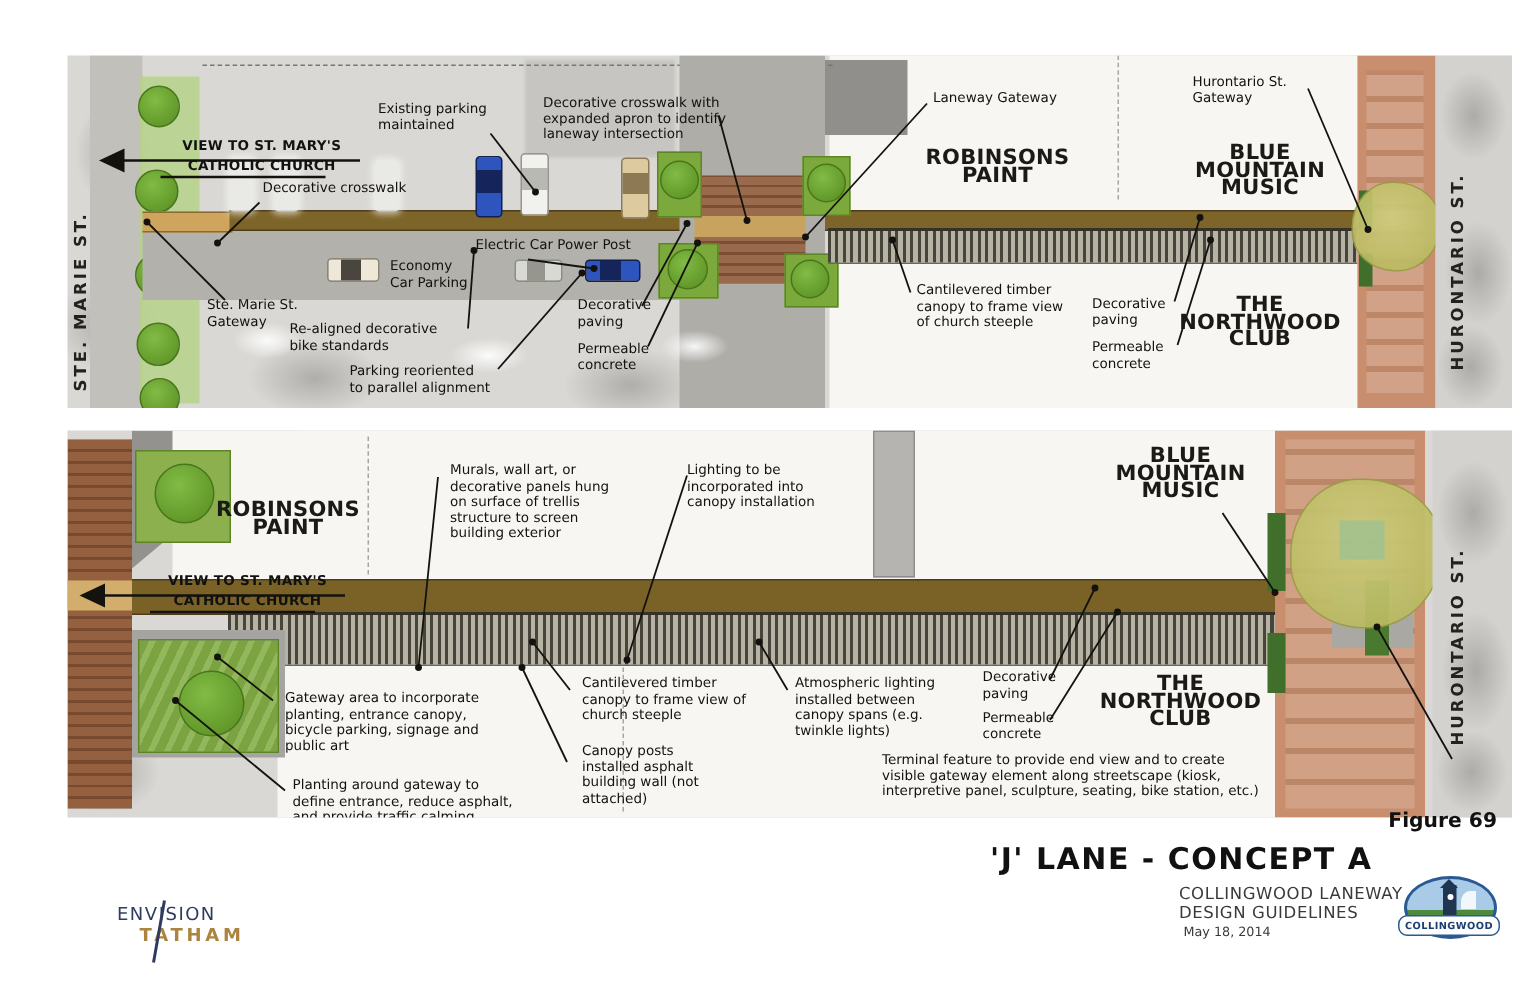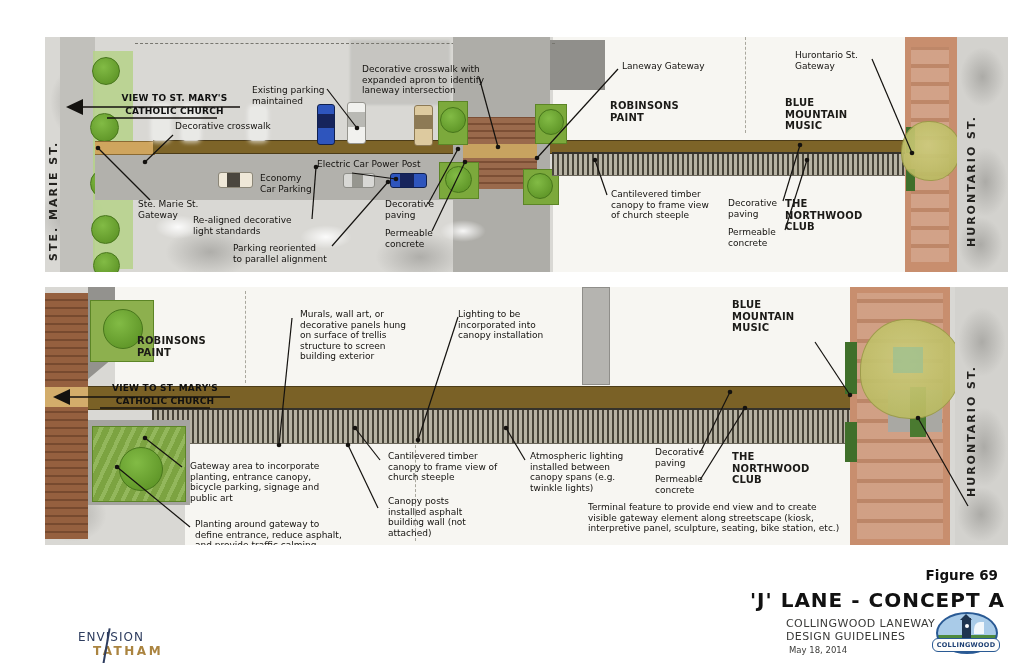--- a/index.html
+++ b/index.html
@@ -1,22 +1,22 @@
 <!DOCTYPE html>
 <html><head>
 <meta charset="utf-8">
 <style>
   html,body{margin:0;padding:0;background:#ffffff;}
   body{width:1024px;height:663px;position:relative;overflow:hidden;
        font-family:"DejaVu Sans","Liberation Sans",sans-serif;color:#14120f;}
   .panel{position:absolute;overflow:hidden;background:#d9d8d4;}
   .abs{position:absolute;}
   .ann{position:absolute;font-size:9px;line-height:10.5px;color:#14120f;white-space:pre-line;}
-  .bld{position:absolute;font-size:10px;line-height:11.5px;font-weight:bold;color:#1b1a17;
-       white-space:pre-line;letter-spacing:.2px;}
+  .bld{position:absolute;font-size:14px;line-height:11.5px;font-weight:bold;color:#1b1a17;
+       text-align:center;white-space:pre-line;letter-spacing:.2px;}
   .viewlab{position:absolute;font-size:9px;line-height:13px;font-weight:bold;color:#111;
        text-align:center;white-space:pre-line;letter-spacing:.2px;}
   .vstreet{position:absolute;writing-mode:vertical-rl;transform:rotate(180deg);
        font-weight:bold;font-size:11px;letter-spacing:2px;color:#23221f;}
   .wplate{position:absolute;background:#f7f6f2;}
   .hatch{position:absolute;background:repeating-linear-gradient(90deg,#474439 0 2px,#b7b3a4 2px 5px);
        border-top:2px solid #35322a;border-bottom:1px solid #6b675c;}
   .lane{position:absolute;background:#7d6428;border-top:1.5px solid #4c3c18;border-bottom:1.5px solid #4c3c18;}
   .brickV{position:absolute;background:repeating-linear-gradient(0deg,#95603f 0 6px,#774a2f 6px 8px);}
   .brickH{position:absolute;background:repeating-linear-gradient(0deg,#9a6a4c 0 5px,#7c4f35 5px 7px);}
@@ -25,21 +25,21 @@
   .gsq{position:absolute;background:#7ca93c;border:1px solid #5c8526;}
   .olive{position:absolute;border-radius:46% 54% 50% 50%/52% 48% 55% 45%;
        background:radial-gradient(circle at 45% 40%,#cdcc7d,#b4b558);opacity:.92;border:1px solid #9a9b47;}
   .blob{position:absolute;border-radius:50%;background:radial-gradient(rgba(140,139,135,.55),rgba(140,139,135,0) 70%);}
   .wblob{position:absolute;border-radius:50%;background:radial-gradient(rgba(255,255,255,.9),rgba(255,255,255,0) 70%);}
   .car{position:absolute;border-radius:3px;}
   .ghost{position:absolute;border-radius:3px;background:#ececea;box-shadow:0 0 4px 2px rgba(250,250,248,.7);opacity:.85;}
   .salmon{position:absolute;background:#c88e6e;}
   .dashv{position:absolute;border-left:1px dashed #a9a79d;}
   svg.overlay{position:absolute;left:0;top:0;pointer-events:none;}
-  .ft{position:absolute;margin-top:28px;}
+  .ft{position:absolute;}
 </style>
 </head>
 <body>
 
 <div class="panel" style="left:45px;top:37px;width:963px;height:235px;">
 
   <div class="blob" style="left:-10px;top:150px;width:70px;height:60px;"></div>
   <div class="blob" style="left:5px;top:30px;width:50px;height:70px;"></div>
   <div class="blob" style="left:120px;top:190px;width:90px;height:50px;"></div>
   <div class="blob" style="left:330px;top:195px;width:90px;height:50px;"></div>
@@ -148,36 +148,36 @@
   <div class="viewlab" style="left:57px;top:55px;width:145px;">VIEW TO ST. MARY'S
 CATHOLIC CHURCH</div>
   <div class="bld" style="left:565px;top:63px;width:110px;">ROBINSONS
 PAINT</div>
   <div class="bld" style="left:740px;top:60px;width:110px;">BLUE
 MOUNTAIN
 MUSIC</div>
   <div class="bld" style="left:740px;top:161px;width:110px;">THE
 NORTHWOOD
 CLUB</div>
-  <div class="ann" style="left:207px;top:48px;width:110px;">Existing parking
+  <div class="ann" style="left:207px;top:31px;width:110px;">Existing parking
 maintained</div>
   <div class="ann" style="left:130px;top:84px;">Decorative crosswalk</div>
   <div class="ann" style="left:317px;top:27px;width:160px;">Decorative crosswalk with
 expanded apron to identify
 laneway intersection</div>
   <div class="ann" style="left:577px;top:24px;">Laneway Gateway</div>
   <div class="ann" style="left:750px;top:13px;width:90px;">Hurontario St.
 Gateway</div>
   <div class="ann" style="left:272px;top:122px;">Electric Car Power Post</div>
   <div class="ann" style="left:215px;top:136px;">Economy
 Car Parking</div>
   <div class="ann" style="left:93px;top:162px;width:90px;">Ste. Marie St.
 Gateway</div>
   <div class="ann" style="left:148px;top:178px;width:120px;">Re-aligned decorative
-light standards</div>
+bike standards</div>
   <div class="ann" style="left:188px;top:206px;width:120px;">Parking reoriented
 to parallel alignment</div>
   <div class="ann" style="left:340px;top:162px;">Decorative
 paving</div>
   <div class="ann" style="left:340px;top:191px;">Permeable
 concrete</div>
   <div class="ann" style="left:566px;top:152px;width:115px;">Cantilevered timber
 canopy to frame view
 of church steeple</div>
   <div class="ann" style="left:683px;top:161px;">Decorative
@@ -296,21 +296,21 @@
 public art</div>
   <div class="ann" style="left:543px;top:215px;width:400px;">Terminal feature to provide end view and to create
 visible gateway element along streetscape (kiosk,
 interpretive panel, sculpture, seating, bike station, etc.)</div>
   <div class="ann" style="left:150px;top:232px;width:175px;">Planting around gateway to
 define entrance, reduce asphalt,
 and provide traffic calming</div>
 </div>
 
 <div class="ft" style="left:778px;top:539px;width:220px;text-align:right;font-size:13.5px;font-weight:bold;color:#111;">Figure 69</div>
-<div class="ft" style="left:660px;top:560px;width:345px;text-align:right;font-size:20px;font-weight:bold;letter-spacing:1px;color:#111;">'J' LANE - CONCEPT A</div>
+<div class="ft" style="left:660px;top:560px;width:345px;font-size:20px;font-weight:bold;letter-spacing:1px;color:#111;">'J' LANE - CONCEPT A</div>
 <div class="ft" style="left:786px;top:589px;width:220px;font-size:11px;line-height:13px;color:#3a3a38;white-space:pre-line;letter-spacing:.4px;">COLLINGWOOD LANEWAY
 DESIGN GUIDELINES</div>
 <div class="ft" style="left:789px;top:617px;font-size:8.5px;color:#3a3a38;">May 18, 2014</div>
 
 <div class="ft" style="left:78px;top:602px;width:90px;height:42px;">
   <div class="abs" style="left:27px;top:-2px;width:1.5px;height:42px;background:#2e3d5f;transform:rotate(10deg);"></div>
   <div style="font-size:12px;font-weight:normal;color:#2e3d5f;letter-spacing:1px;">ENVISION</div>
   <div style="font-size:12px;font-weight:bold;color:#ab8440;letter-spacing:2.5px;margin-left:15px;">TATHAM</div>
 </div>
 

